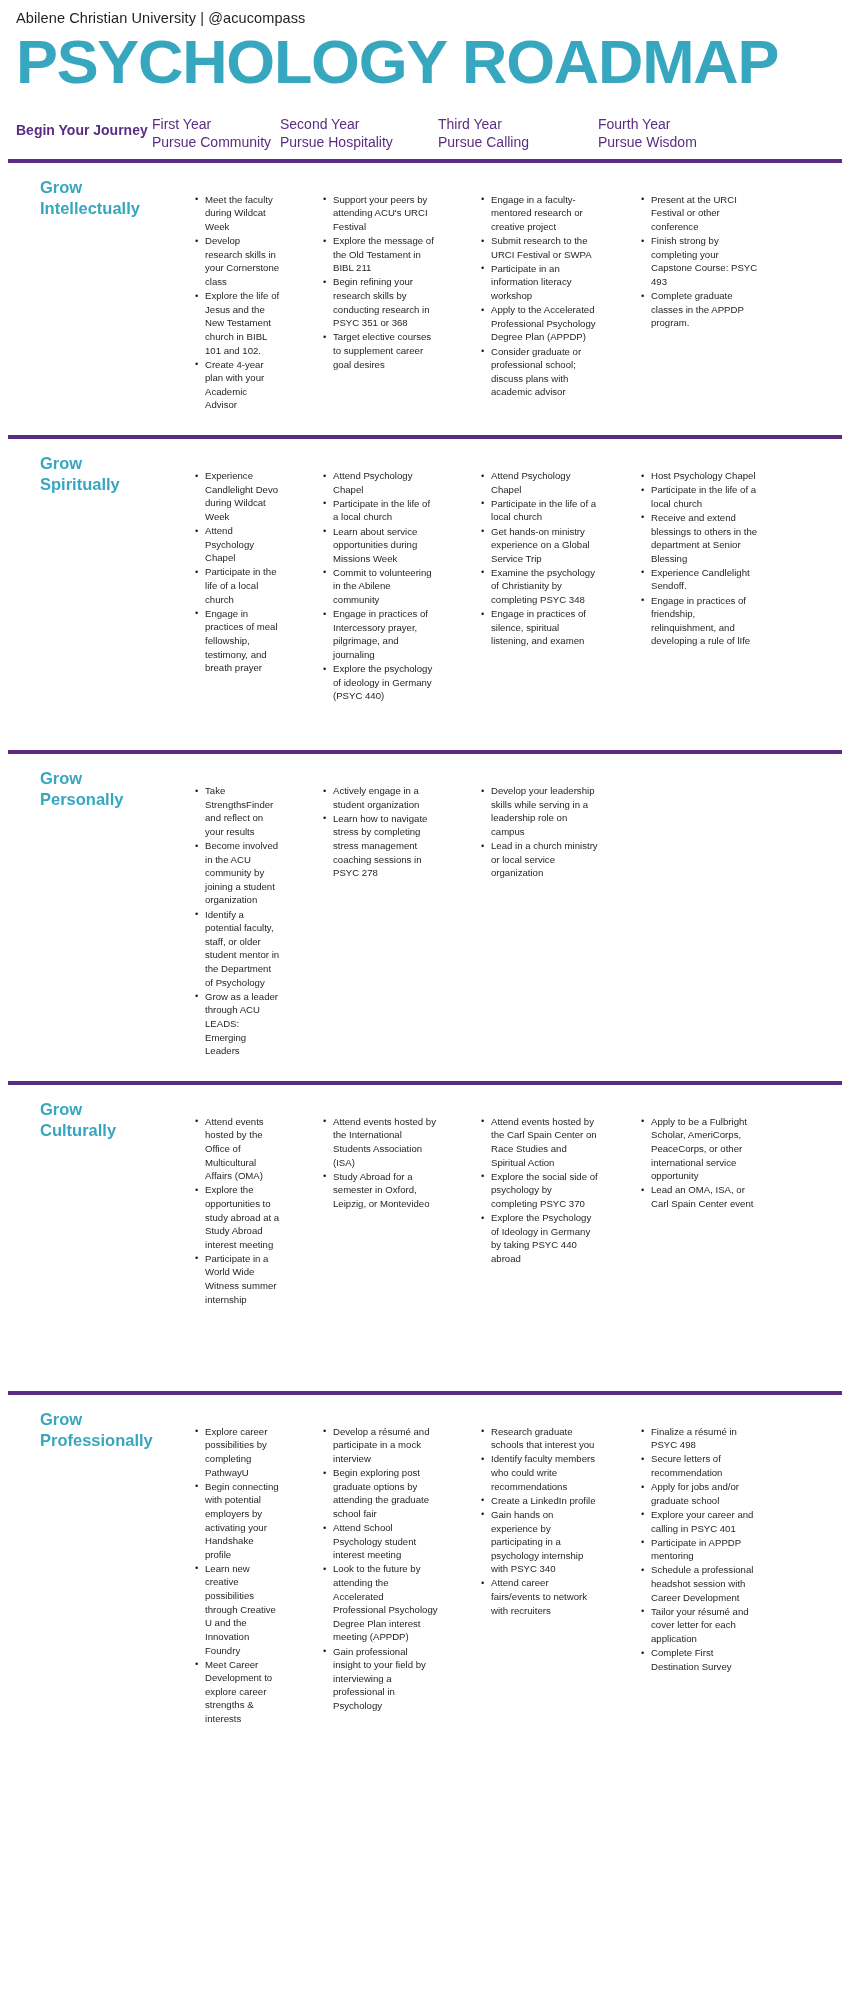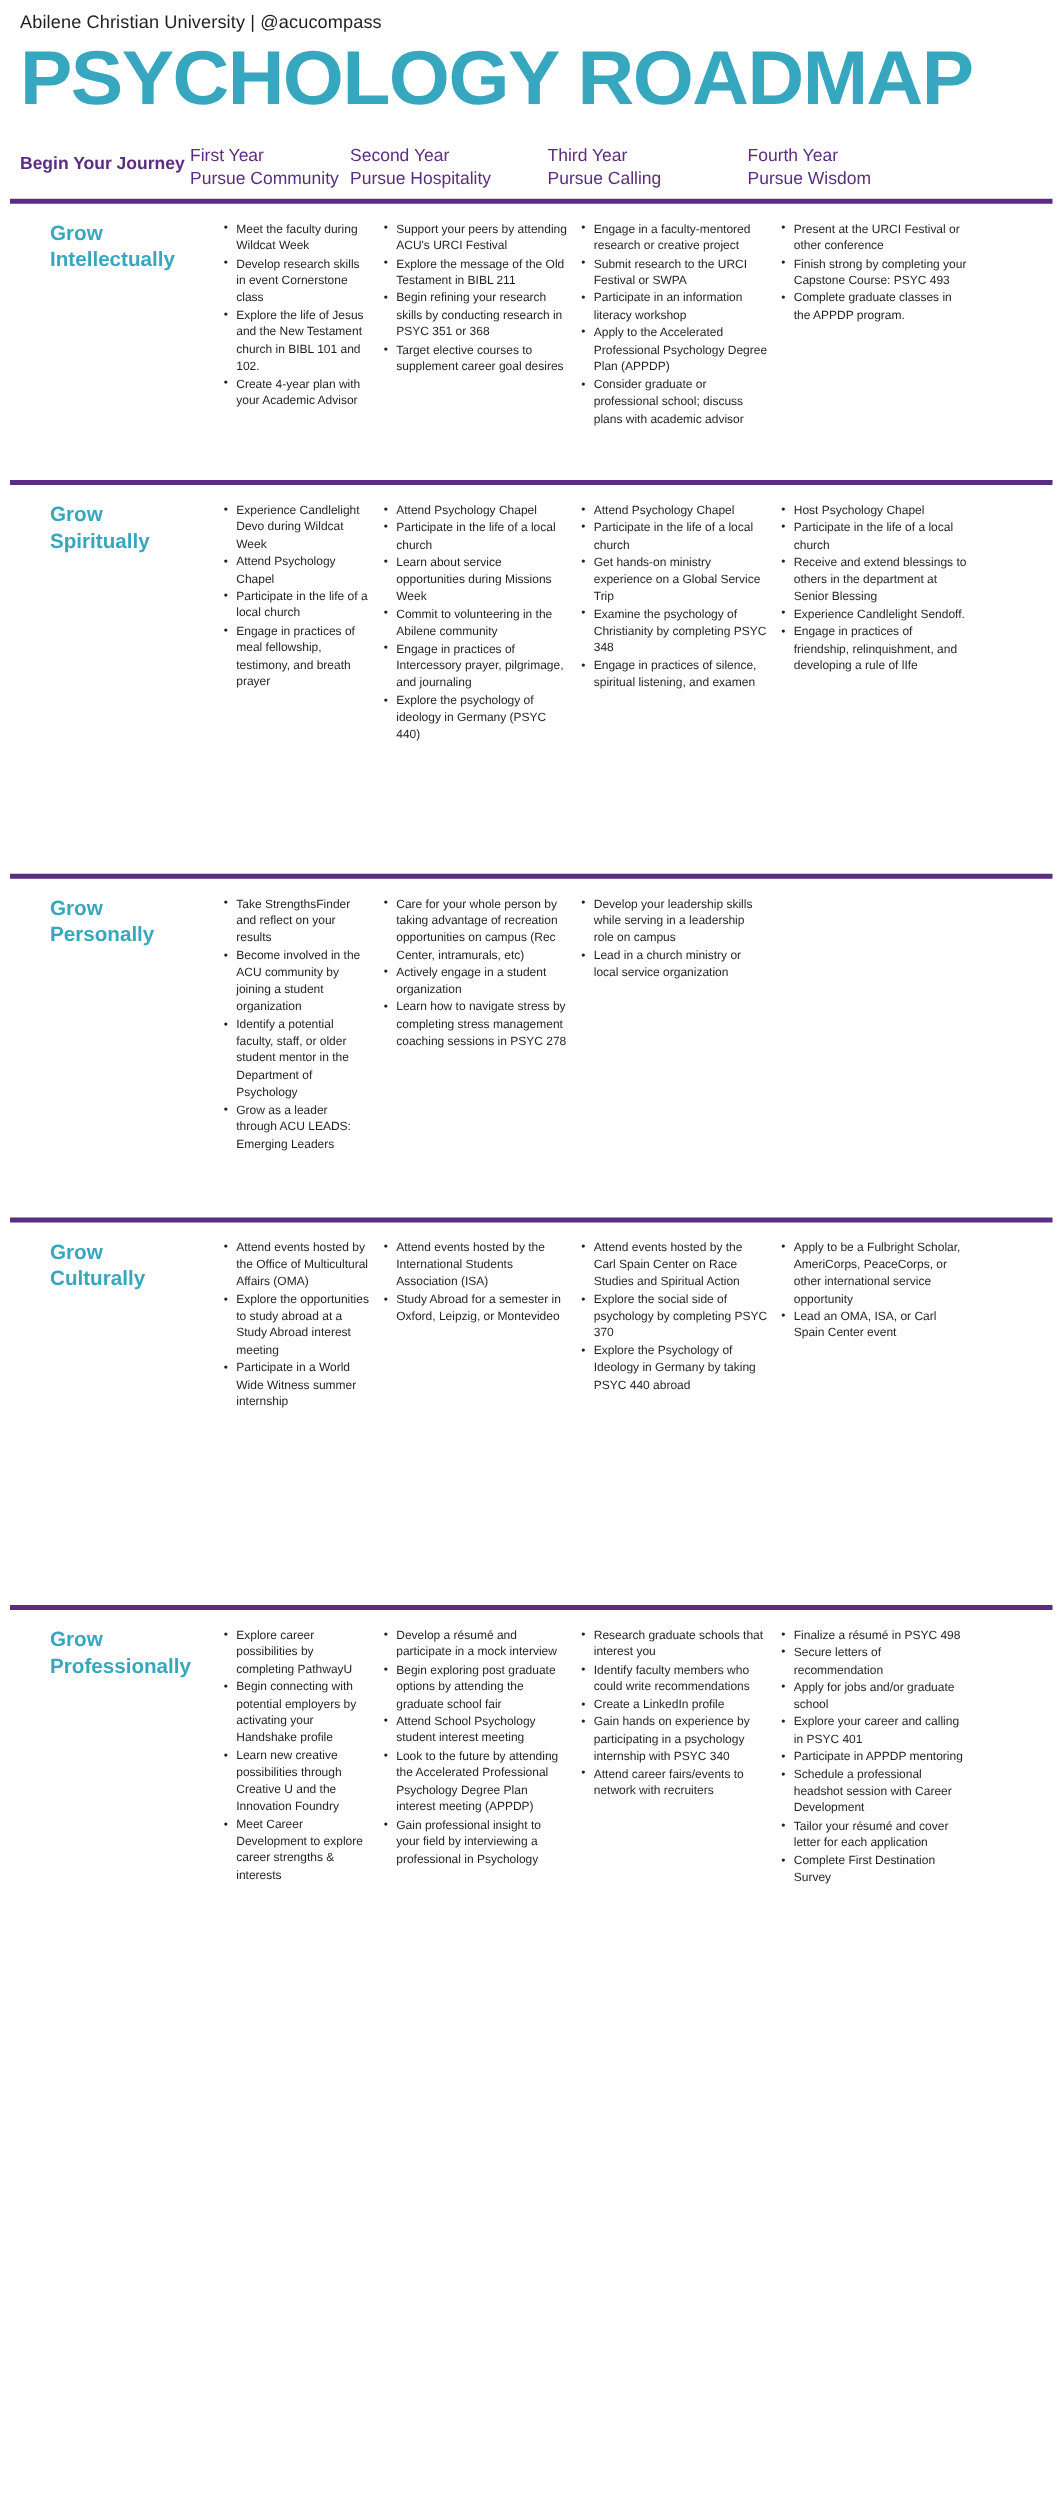--- a/index.html
+++ b/index.html
@@ -101,21 +101,21 @@
     box-sizing: border-box;
     margin-left: 24px;
   }
   .row-label .l1, .row-label .l2 { display: block; }
 
   .col-cell {
     box-sizing: border-box;
     padding-right: 8px;
   }
   ul.bullets {
-    margin: 0;
+    margin: 16px;
     padding: 0 0 0 13px;
     list-style: none;
   }
   ul.bullets li {
     position: relative;
     font-size: 9.6px;
     line-height: 1.42;
     color: #231f20;
     margin: 0 0 0.5px 0;
     padding-left: 0;
@@ -171,21 +171,21 @@
       <div class="row" style="min-height: 200px; padding-top: 14px;">
         <div class="row-label c0 label-wrap">
           <div>
             <span class="l1">Grow</span>
             <span class="l2">Intellectually</span>
           </div>
         </div>
         <div class="col-cell c1">
           <ul class="bullets">
             <li>Meet the faculty during Wildcat Week</li>
-            <li>Develop research skills in event Cornerstone class</li>
+            <li>Develop research skills in your Cornerstone class</li>
             <li>Explore the life of Jesus and the New Testament church in BIBL 101 and 102.</li>
             <li>Create 4-year plan with your Academic Advisor</li>
           </ul>
         </div>
         <div class="col-cell c2">
           <ul class="bullets">
             <li>Support your peers by attending ACU's URCI Festival</li>
             <li>Explore the message of the Old Testament in BIBL 211</li>
             <li>Begin refining your research skills by conducting research in PSYC 351 or 368</li>
             <li>Target elective courses to supplement career goal desires</li>
@@ -264,21 +264,20 @@
         <div class="col-cell c1">
           <ul class="bullets">
             <li>Take StrengthsFinder and reflect on your results</li>
             <li>Become involved in the ACU community by joining a student organization</li>
             <li>Identify a potential faculty, staff, or older student mentor in the Department of Psychology</li>
             <li>Grow as a leader through ACU LEADS: Emerging Leaders</li>
           </ul>
         </div>
         <div class="col-cell c2">
           <ul class="bullets">
-            <li>Care for your whole person by taking advantage of recreation opportunities on campus (Rec Center, intramurals, etc)</li>
             <li>Actively engage in a student organization</li>
             <li>Learn how to navigate stress by completing stress management coaching sessions in PSYC 278</li>
           </ul>
         </div>
         <div class="col-cell c3">
           <ul class="bullets">
             <li>Develop your leadership skills while serving in a leadership role on campus</li>
             <li>Lead in a church ministry or local service organization</li>
           </ul>
         </div>

